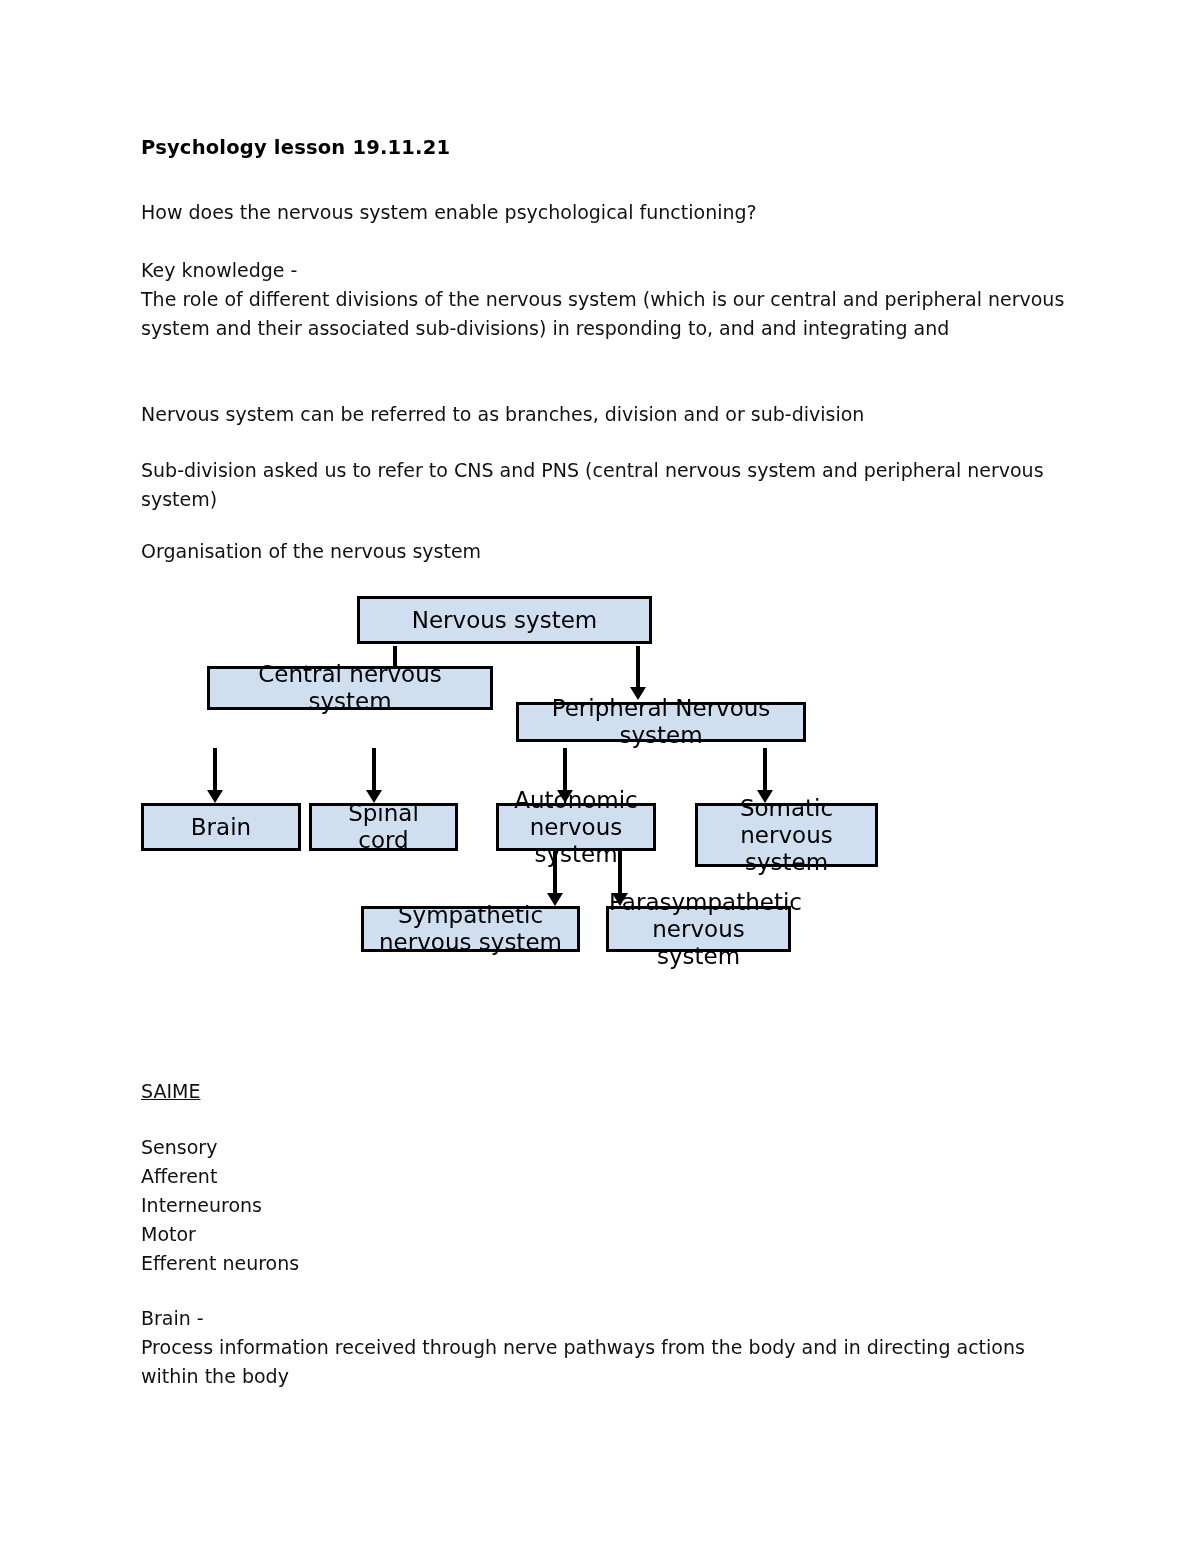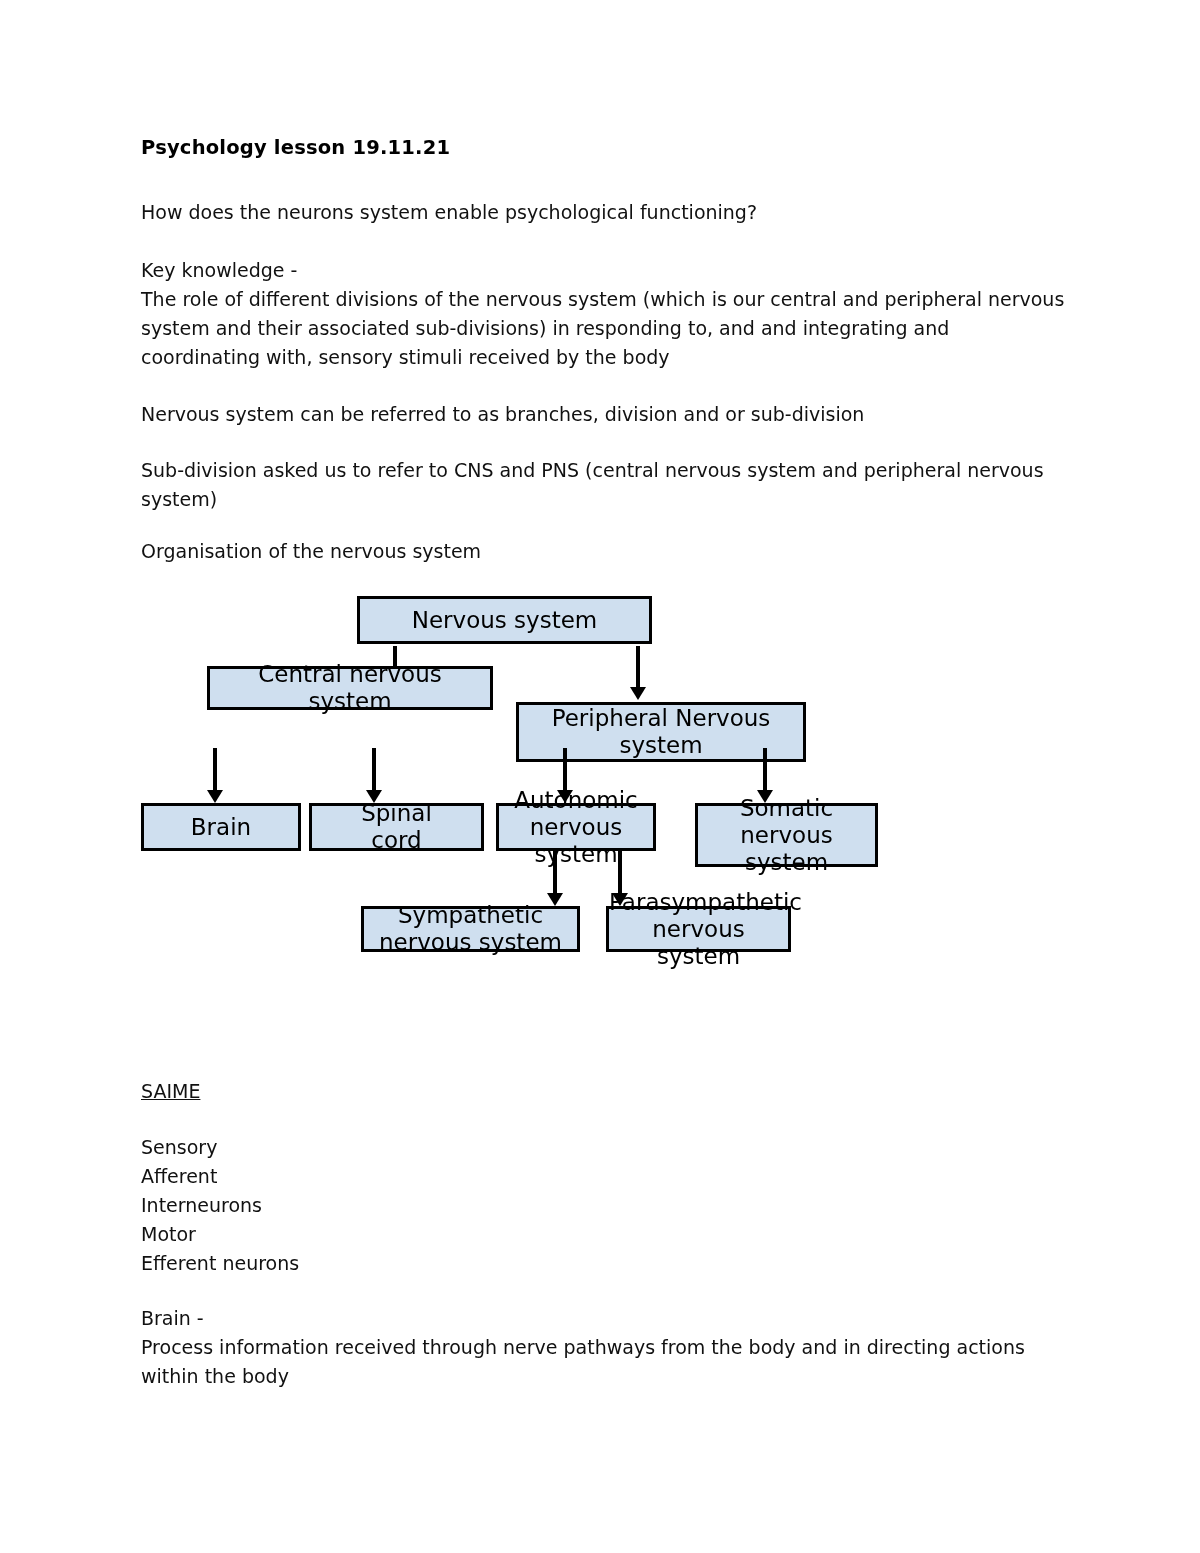--- a/index.html
+++ b/index.html
@@ -104,28 +104,27 @@
   }
 </style>
 </head>
 <body>
 
 <div class="page">
 
   <div class="doc-title">Psychology lesson 19.11.21</div>
 
   <div class="para" style="top:198px;">
-    <span class="l">How does the neurons system enable psychological functioning?</span>
+    <span class="l">How does the nervous system enable psychological functioning?</span>
   </div>
 
   <div class="para" style="top:256px;">
     <span class="l">Key knowledge -</span>
     <span class="l">The role of different divisions of the nervous system (which is our central and peripheral nervous</span>
     <span class="l">system and their associated sub-divisions) in responding to, and and integrating and</span>
-    <span class="l">coordinating with, sensory stimuli received by the body</span>
   </div>
 
   <div class="para" style="top:400px;">
     <span class="l">Nervous system can be referred to as branches, division and or sub-division</span>
   </div>
 
   <div class="para" style="top:537px;">
     <span class="l">Organisation of the nervous system</span>
   </div>
 
@@ -165,21 +164,21 @@
     <div class="arrow" style="left:630px; top:646px; width:16px; height:54px;">
       <div class="shaft" style="height:41px;"></div>
       <div class="head"></div>
     </div>
 
     <div class="node" style="left:207px; top:666px; width:286px; height:44px;">
       <div class="node-label lbl-2">Central nervous
 system</div>
     </div>
 
-    <div class="node" style="left:516px; top:702px; width:290px; height:60px;">
+    <div class="node" style="left:516px; top:702px; width:290px; height:40px;">
       <div class="node-label lbl-2">Peripheral Nervous
 system</div>
     </div>
 
     <div class="arrow" style="left:207px; top:748px; width:16px; height:55px;">
       <div class="shaft" style="height:42px;"></div>
       <div class="head"></div>
     </div>
     <div class="arrow" style="left:366px; top:748px; width:16px; height:55px;">
       <div class="shaft" style="height:42px;"></div>
@@ -191,21 +190,21 @@
     </div>
     <div class="arrow" style="left:757px; top:748px; width:16px; height:55px;">
       <div class="shaft" style="height:42px;"></div>
       <div class="head"></div>
     </div>
 
     <div class="node" style="left:141px; top:803px; width:160px; height:48px;">
       <div class="node-label lbl-1">Brain</div>
     </div>
 
-    <div class="node" style="left:309px; top:803px; width:175px; height:48px;">
+    <div class="node" style="left:309px; top:803px; width:149px; height:48px;">
       <div class="node-label lbl-2">Spinal
 cord</div>
     </div>
 
     <div class="node" style="left:496px; top:803px; width:160px; height:48px;">
       <div class="node-label lbl-3">Autonomic
 nervous
 system</div>
     </div>
 

